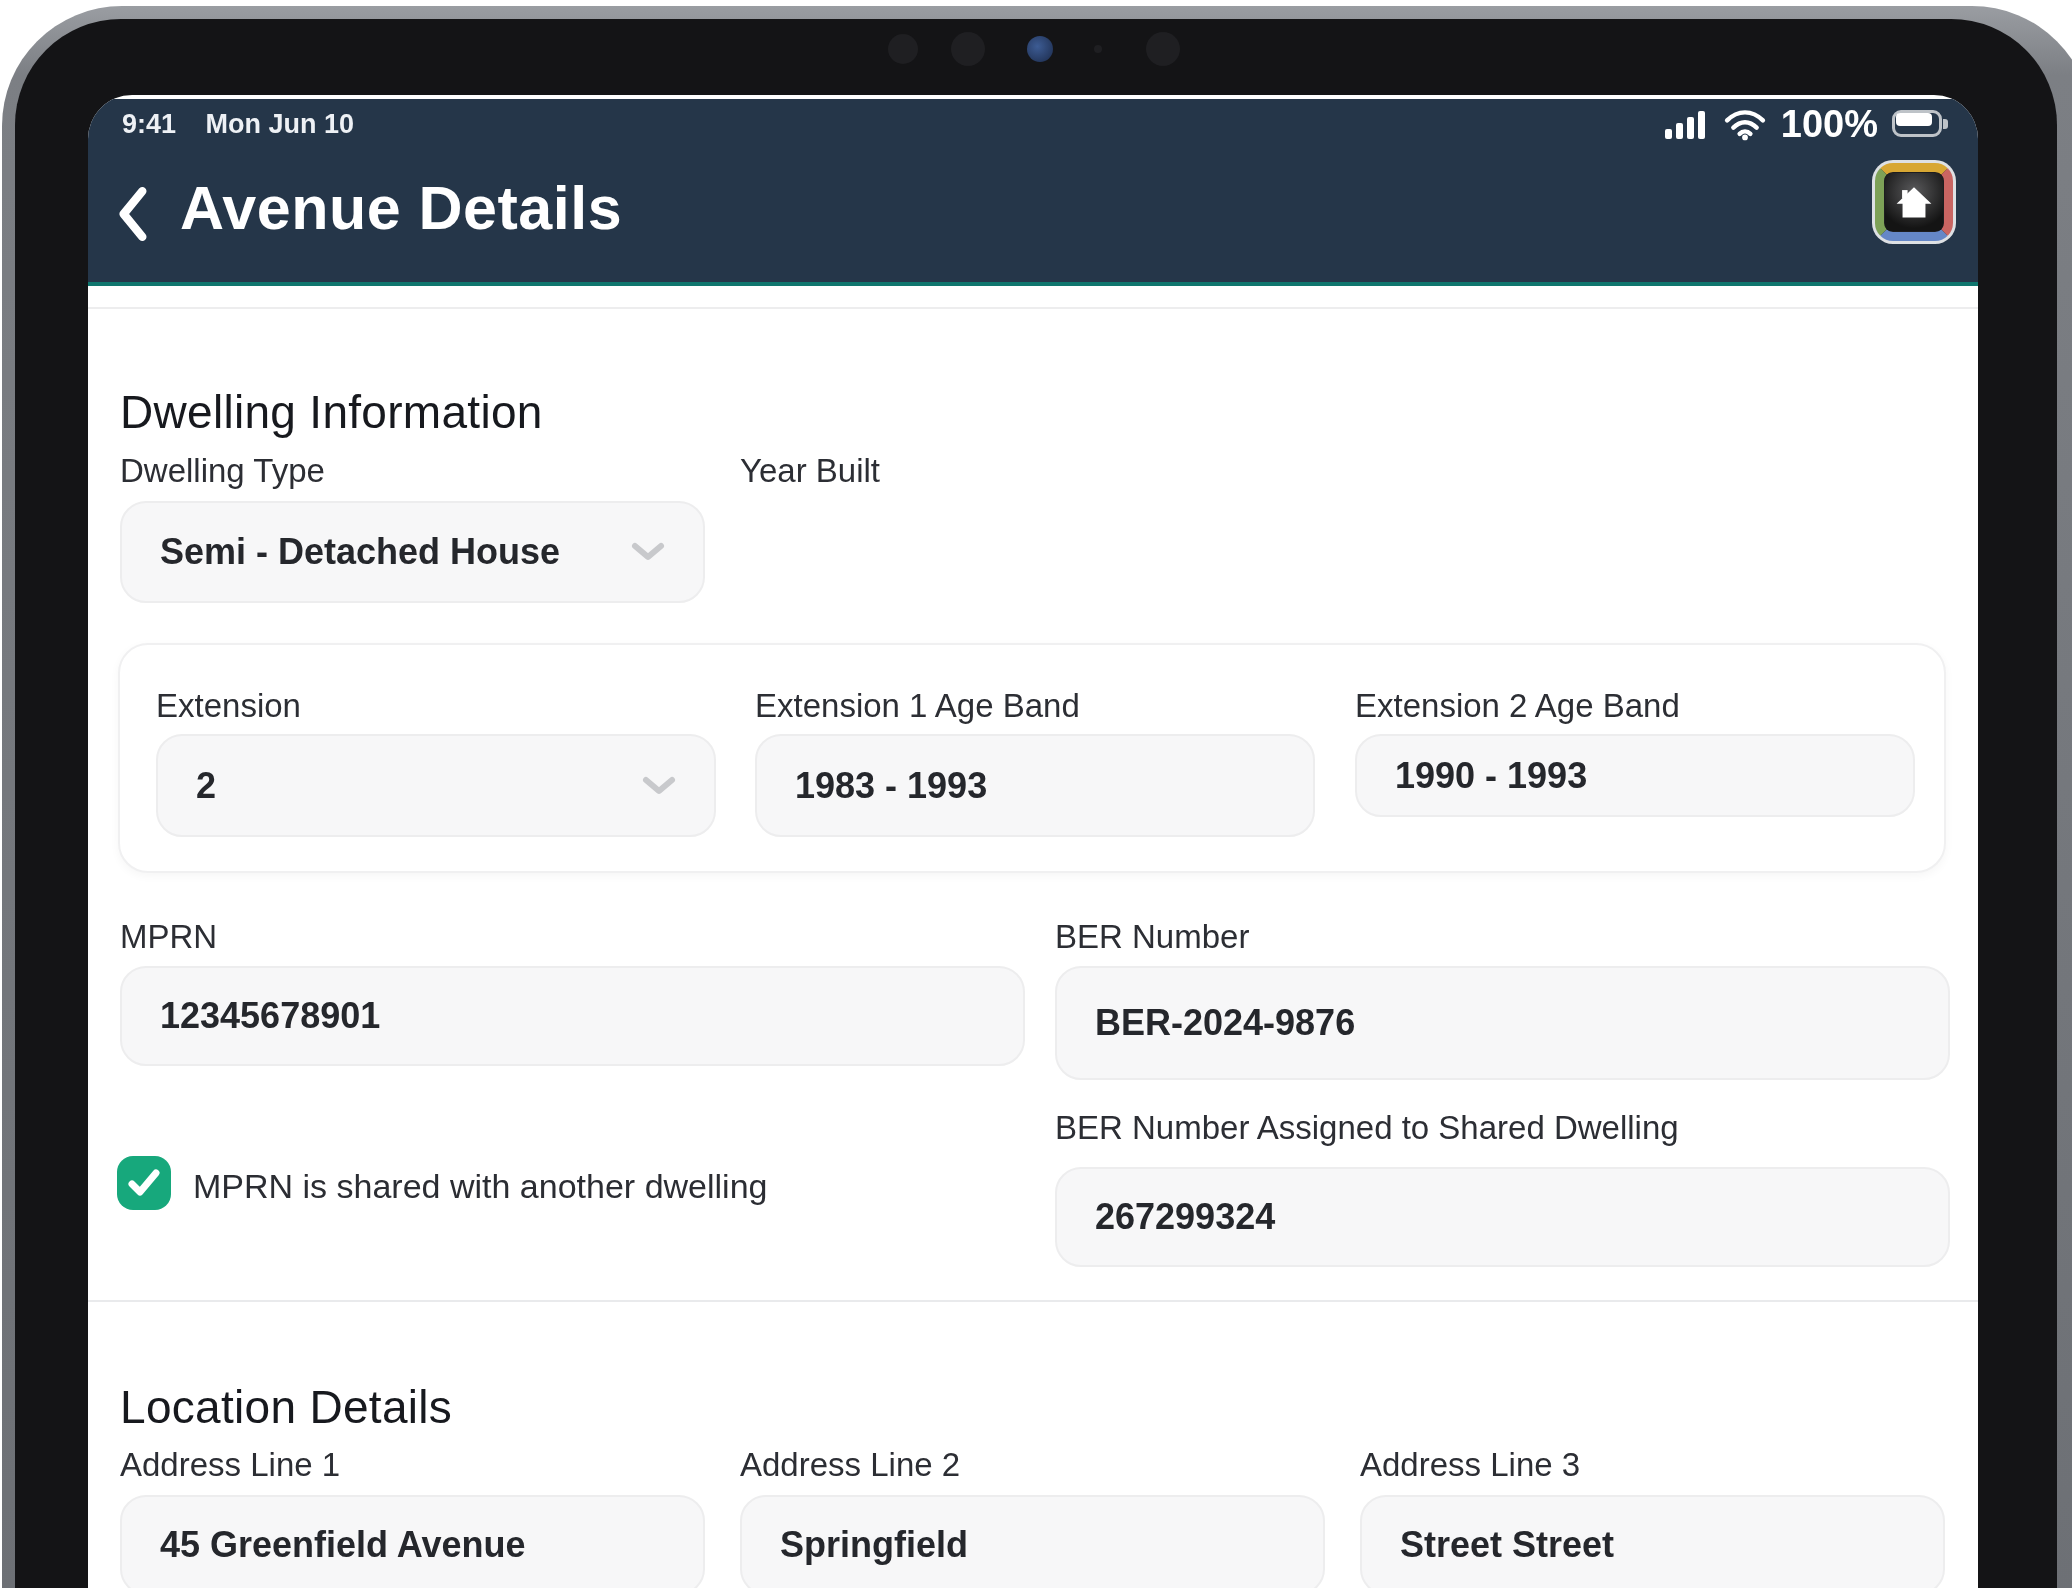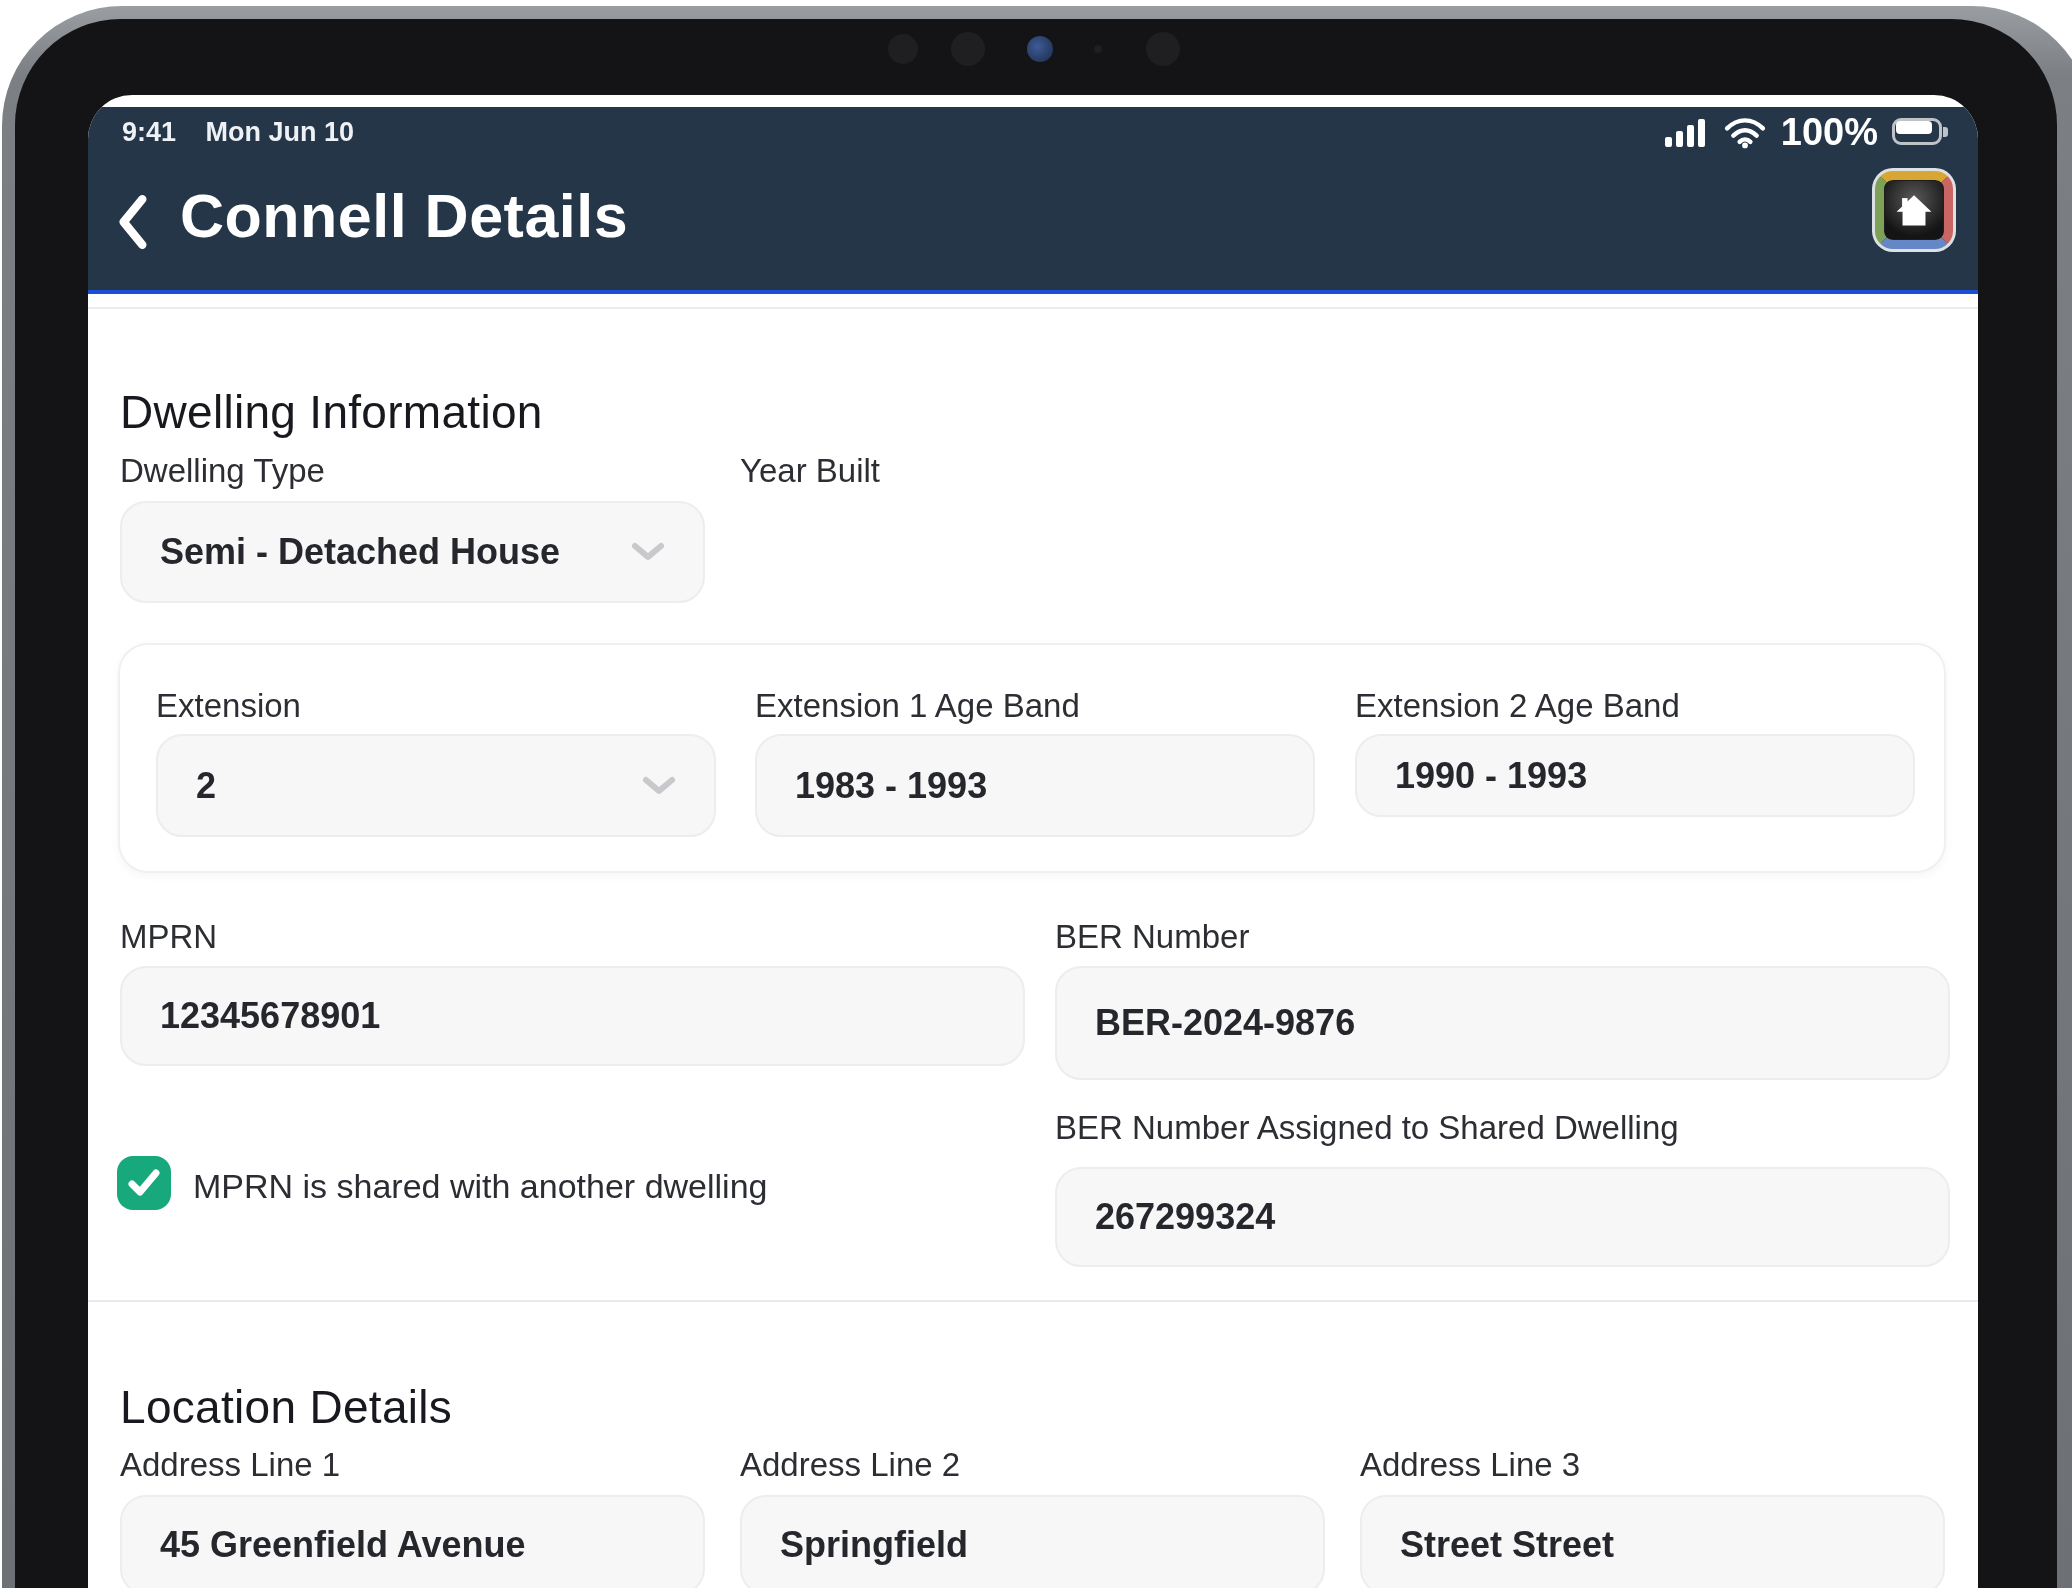--- a/index.html
+++ b/index.html
@@ -19,22 +19,22 @@
   .bezel{position:absolute;left:15px;top:19px;width:2042px;height:2300px;border-radius:106px;
          background:#141416;}
   .cam-dot{position:absolute;border-radius:50%;background:#1f1f22;}
   .cam-dot.blue{background:radial-gradient(circle at 40% 40%,#3d5c94,#1b2a4a);}
 
   
   .screen{position:absolute;left:88px;top:95px;width:1890px;height:1493px;overflow:hidden;
           border-radius:44px 44px 0 0;background:var(--screen-white);}
 
   
-  .appbar{position:absolute;left:0;top:12px;width:100%;height:187px;background:var(--header-navy);
-          border-bottom:4px solid #1d4ed8;}
+  .appbar{position:absolute;left:0;top:4px;width:100%;height:187px;background:var(--header-navy);
+          border-bottom:4px solid #0f766e;}
   .status-left{position:absolute;left:34px;top:10px;color:#eef1f5;font-size:27px;}
   .status-left .time{font-weight:700;}
   .status-left .date{font-weight:600;margin-left:22px;}
   .status-right{position:absolute;right:30px;top:8px;display:flex;align-items:center;gap:14px;height:34px;color:#fff;}
   .pct{font-size:38px;font-weight:600;}
   .bat{position:relative;width:56px;height:30px;}
   .bat-body{position:absolute;left:0;top:1px;width:50px;height:27px;border:3px solid rgba(255,255,255,.7);border-radius:9px;}
   .bat-fill{position:absolute;left:3px;top:3px;width:38px;height:15px;background:#fff;border-radius:4px;
             box-sizing:content-box;padding:0;margin:1px;width:36px;height:13px;}
   .bat-nub{position:absolute;right:0;top:10px;width:5px;height:10px;background:rgba(255,255,255,.7);border-radius:0 3px 3px 0;}
@@ -99,21 +99,21 @@
         <span class="bat">
           <span class="bat-body"></span>
             <span class="bat-fill"></span>
             <span class="bat-nub"></span>
         </span>
       </div>
 
       <svg class="title-row-chevron" width="30" height="54" viewBox="0 0 28 52" fill="none">
         <polyline points="23,4 5,26 23,48" stroke="#fff" stroke-width="8" stroke-linecap="round" stroke-linejoin="round"></polyline>
       </svg>
-      <div class="app-title">Connell Details</div>
+      <div class="app-title">Avenue Details</div>
 
       <div class="appicon">
         <div class="appicon-core">
           <svg width="44" height="44" viewBox="0 0 48 48">
             <path d="M24 8 L43 26 L36.5 26 L36.5 41 L11.5 41 L11.5 26 L5 26 Z" fill="#fff"></path>
             <rect x="11" y="11" width="6" height="9" fill="#fff"></rect>
           </svg>
         </div>
       </div>
     </div>

